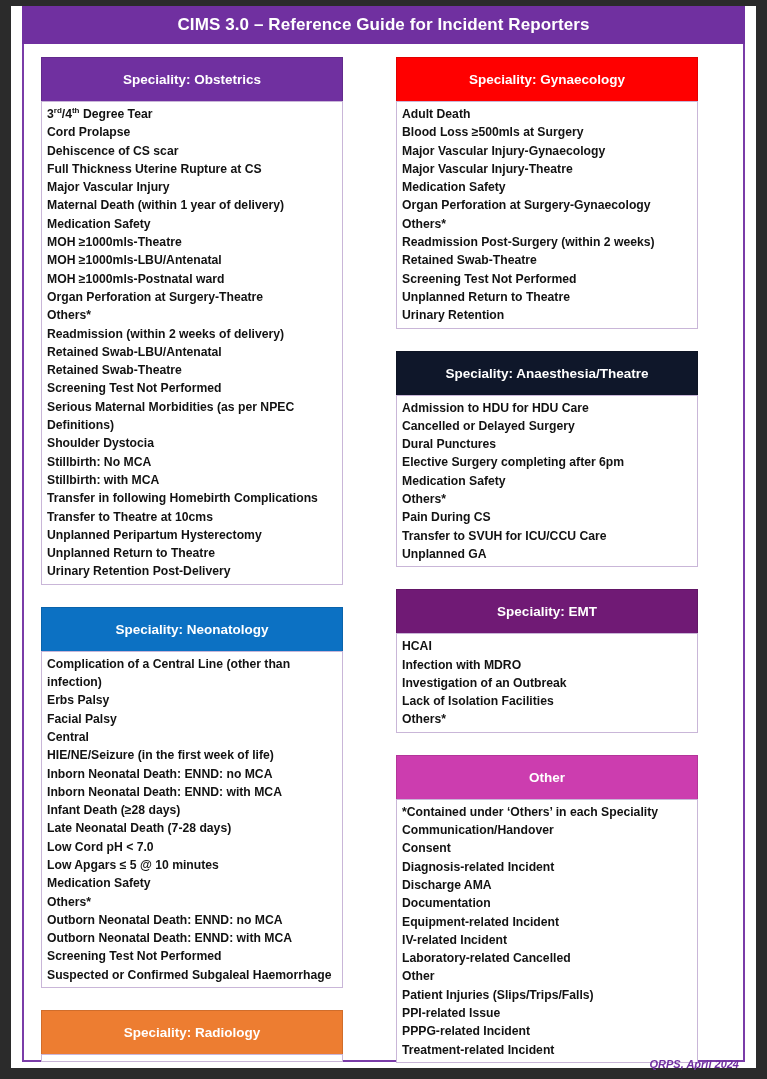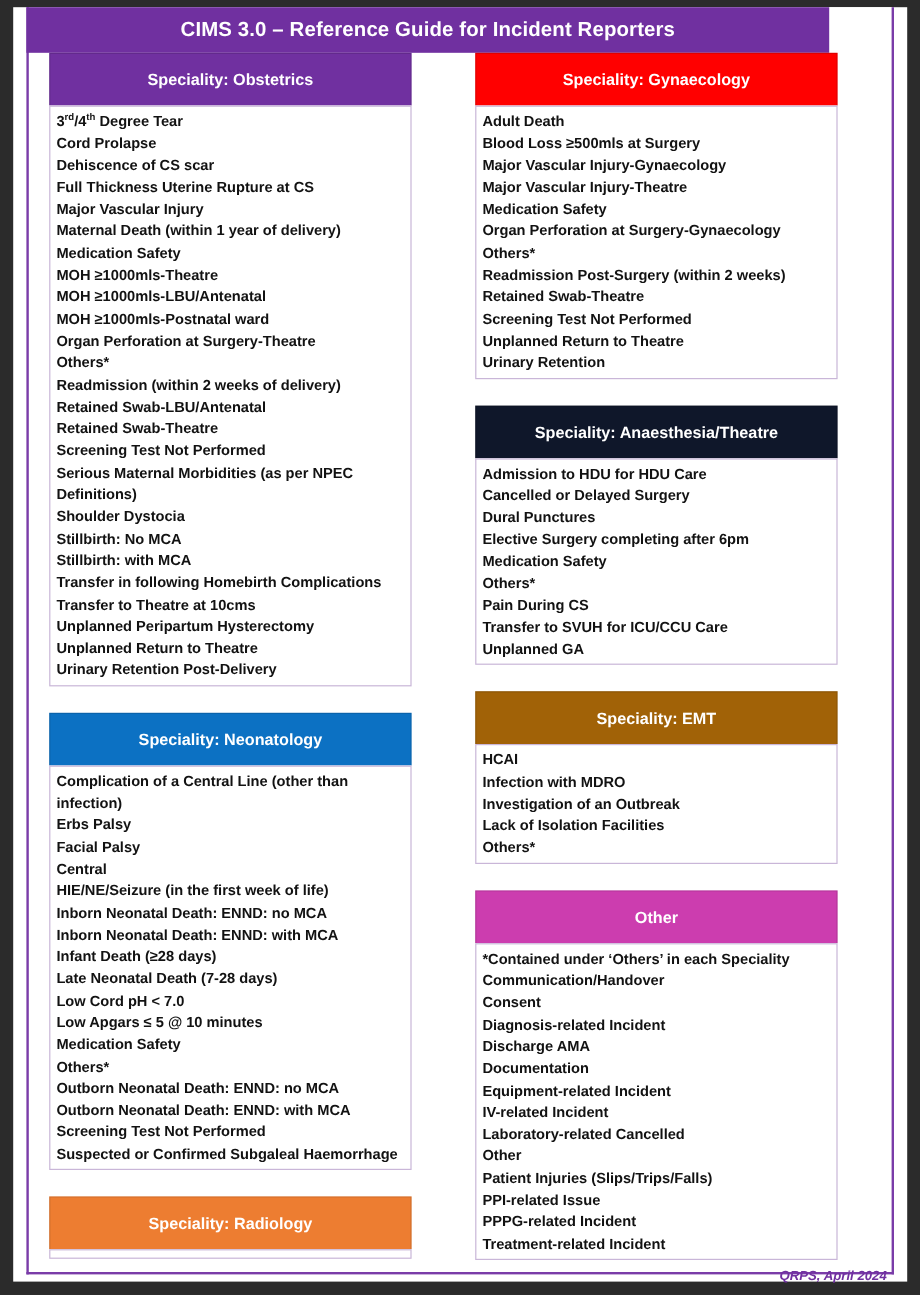--- a/index.html
+++ b/index.html
@@ -28,21 +28,21 @@
     width: 723px; height: 1056px;
     background: #ffffff;
     border: 2px solid #7a3ca8;
     border-top: none;
     border-bottom: 2px solid #7a3ca8;
   }
   
   #title-bar {
     position: absolute;
     left: 22px; top: 6px;
-    width: 669px; height: 38px;
+    width: 723px; height: 38px;
     background: #7030a0;
     color: #ffffff;
     font-size: 17px;
     font-weight: 600;
     display: flex;
     align-items: center;
     justify-content: center;
     letter-spacing: 0.1px;
   }
   
@@ -52,21 +52,21 @@
     width: 719px; height: 1012px;
     padding: 3px 0 0 0;
   }
   .col {
     position: absolute;
     top: 0;
   }
   #col-left  { left: 17px;  width: 302px; }
   #col-right { left: 372px; width: 302px; }
 
-  .box { margin-bottom: 0; }
+  .box { margin-bottom: 0; margin-top: 13px; }
   .box + .box { margin-top: 22px; }
 
   .box-header {
     height: 44px;
     color: #ffffff;
     font-size: 13.5px;
     font-weight: 700;
     display: flex;
     align-items: center;
     justify-content: center;
@@ -210,21 +210,21 @@
             <div class="item">Dural Punctures</div>
             <div class="item">Elective Surgery completing after 6pm</div>
             <div class="item">Medication Safety</div>
             <div class="item">Others*</div>
             <div class="item">Pain During CS</div>
             <div class="item">Transfer to SVUH for ICU/CCU Care</div>
             <div class="item">Unplanned GA</div>
           </div>
         </div>
         <div class="box">
-          <div class="box-header" style="background: #a16207;">
+          <div class="box-header" style="background: #701a75;">
             <span>Speciality: EMT</span>
           </div>
           <div class="box-body">
             <div class="item">HCAI</div>
             <div class="item">Infection with MDRO</div>
             <div class="item">Investigation of an Outbreak</div>
             <div class="item">Lack of Isolation Facilities</div>
             <div class="item">Others*</div>
           </div>
         </div>

